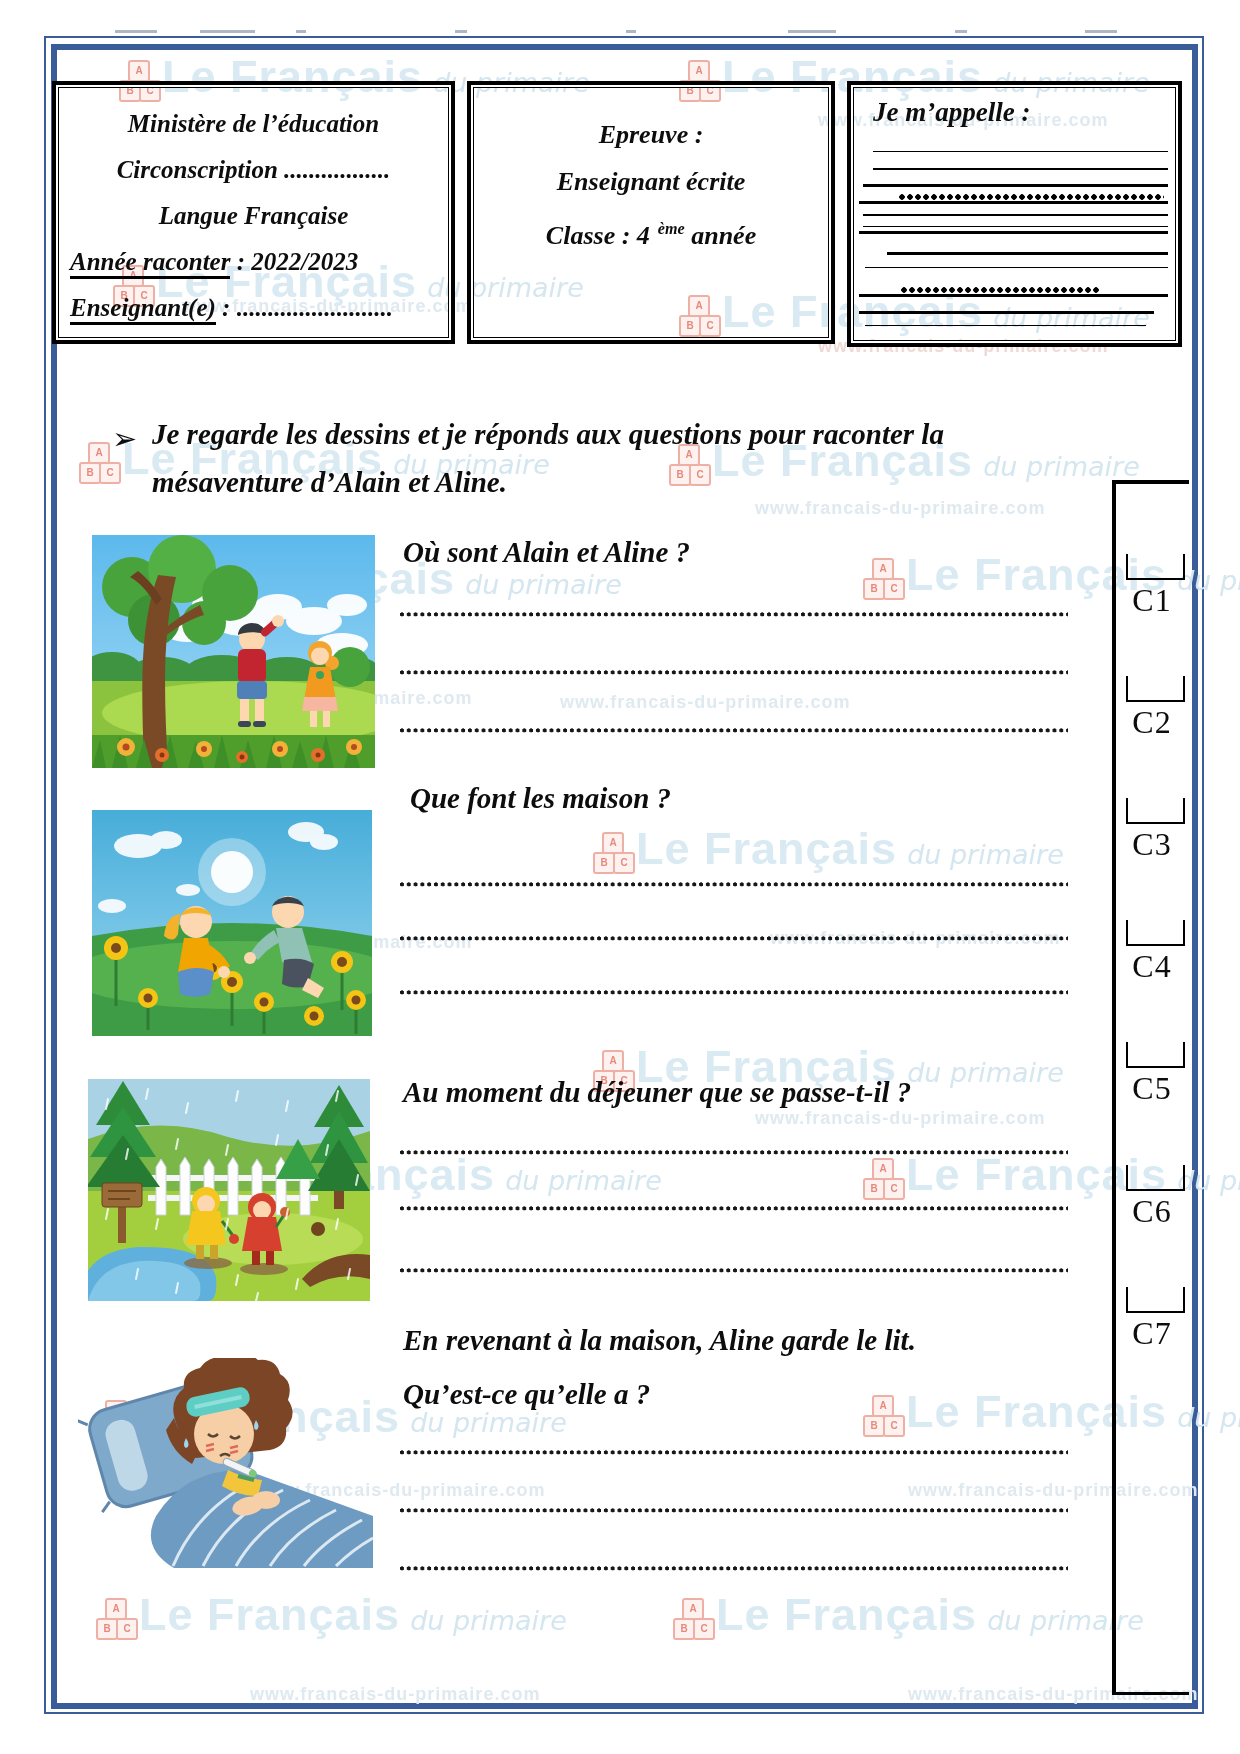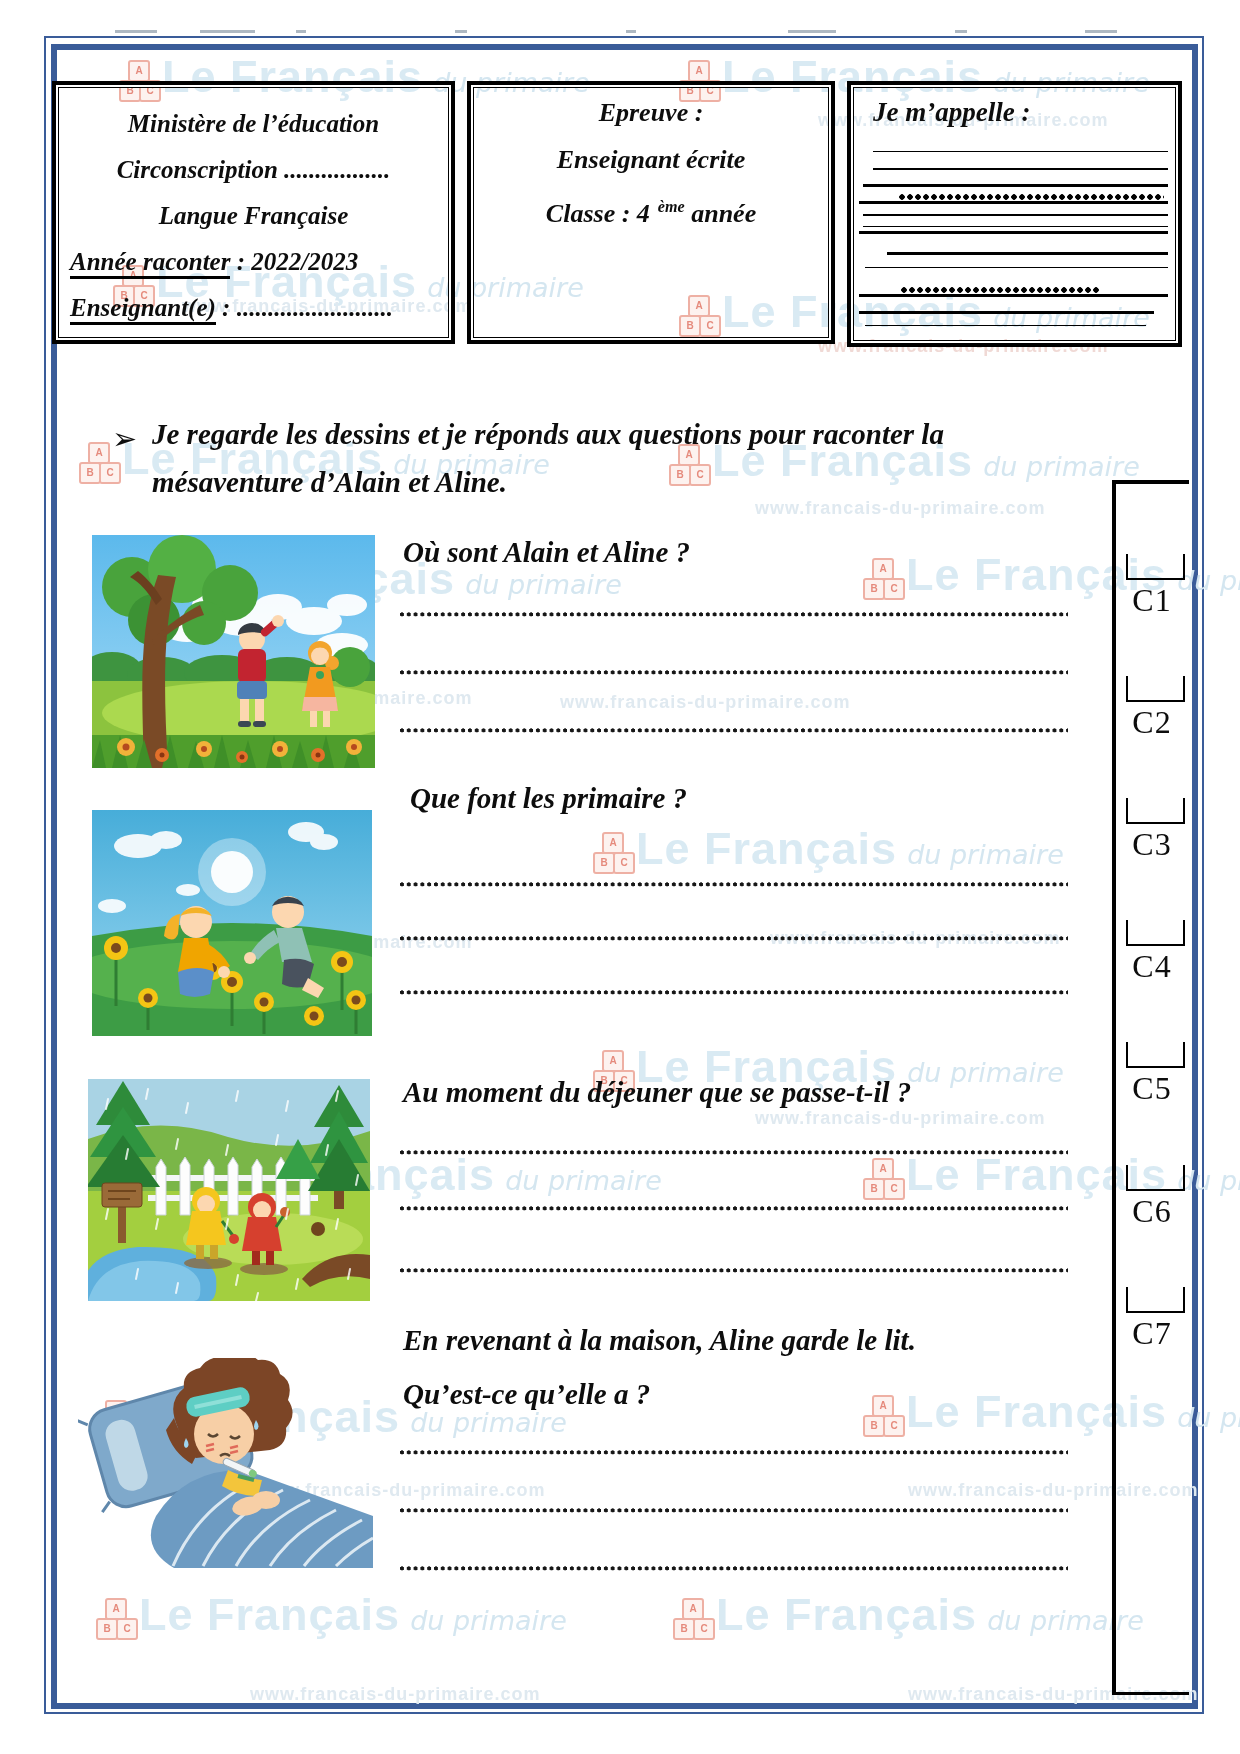--- a/index.html
+++ b/index.html
@@ -34,21 +34,21 @@
         box-shadow:inset 0 0 0 2px #fff, inset 0 0 0 3px #000;}
   #box-school{left:52px;top:81px;width:395px;height:255px;}
   #box-exam{left:467px;top:81px;width:360px;height:255px;}
   #box-name{left:847px;top:81px;width:327px;height:258px;}
 
   .sch-line{font:italic 700 25px "Liberation Serif",serif;line-height:46px;text-align:center;}
   .sch-line.left{text-align:left;padding-left:14px;}
   #box-school .inner{padding-top:16px;}
   .ul{border-bottom:3px solid #000;padding-bottom:1px;}
 
-  #box-exam .inner{padding-top:4px;}
+  #box-exam .inner{padding-top:26px;}
   .exam-line{font:italic 700 26px "Liberation Serif",serif;line-height:47px;text-align:center;}
   .exam-line sup{font-size:0.62em;margin-left:8px;}
 
   #box-name .inner{position:relative;width:100%;height:100%;}
   .name-label{position:absolute;left:22px;top:12px;font:italic 700 27px "Liberation Serif",serif;}
   .rule{position:absolute;background:#000;}
   .bumps{position:absolute;height:6px;
          background-image:radial-gradient(circle at 3px 3px,#000 2.5px,transparent 3px);
          background-size:8px 6px;background-repeat:repeat-x;}
 
@@ -388,21 +388,21 @@
         <circle cx="262" cy="212" r="8" fill="#f2b23a"></circle>
           <circle cx="262" cy="212" r="3" fill="#b54a1e"></circle>
       </g>
     </g>
   </svg>
   <div class="qtext" style="left:403px;top:536px;">Où sont Alain et Aline ?</div>
   <div class="dotline" style="top:612px;"></div>
   <div class="dotline" style="top:670px;"></div>
   <div class="dotline" style="top:728px;"></div>
 
-  <div class="qtext" style="left:410px;top:782px;">Que font les primaire ?</div>
+  <div class="qtext" style="left:410px;top:782px;">Que font les maison ?</div>
   <svg class="illus" style="left:92px;top:810px;" width="280" height="226" viewBox="0 0 280 226">
     <defs>
       <linearGradient id="sky2" x1="0" y1="0" x2="0" y2="1">
         <stop offset="0" stop-color="#47add9"></stop>
           <stop offset="1" stop-color="#9ed9f2"></stop>
       </linearGradient>
     </defs>
     <rect width="280" height="226" fill="url(#sky2)"></rect>
     <circle cx="140" cy="62" r="34" fill="#ffffff" opacity="0.35"></circle>
     <circle cx="140" cy="62" r="21" fill="#ffffff" opacity="0.95"></circle>

